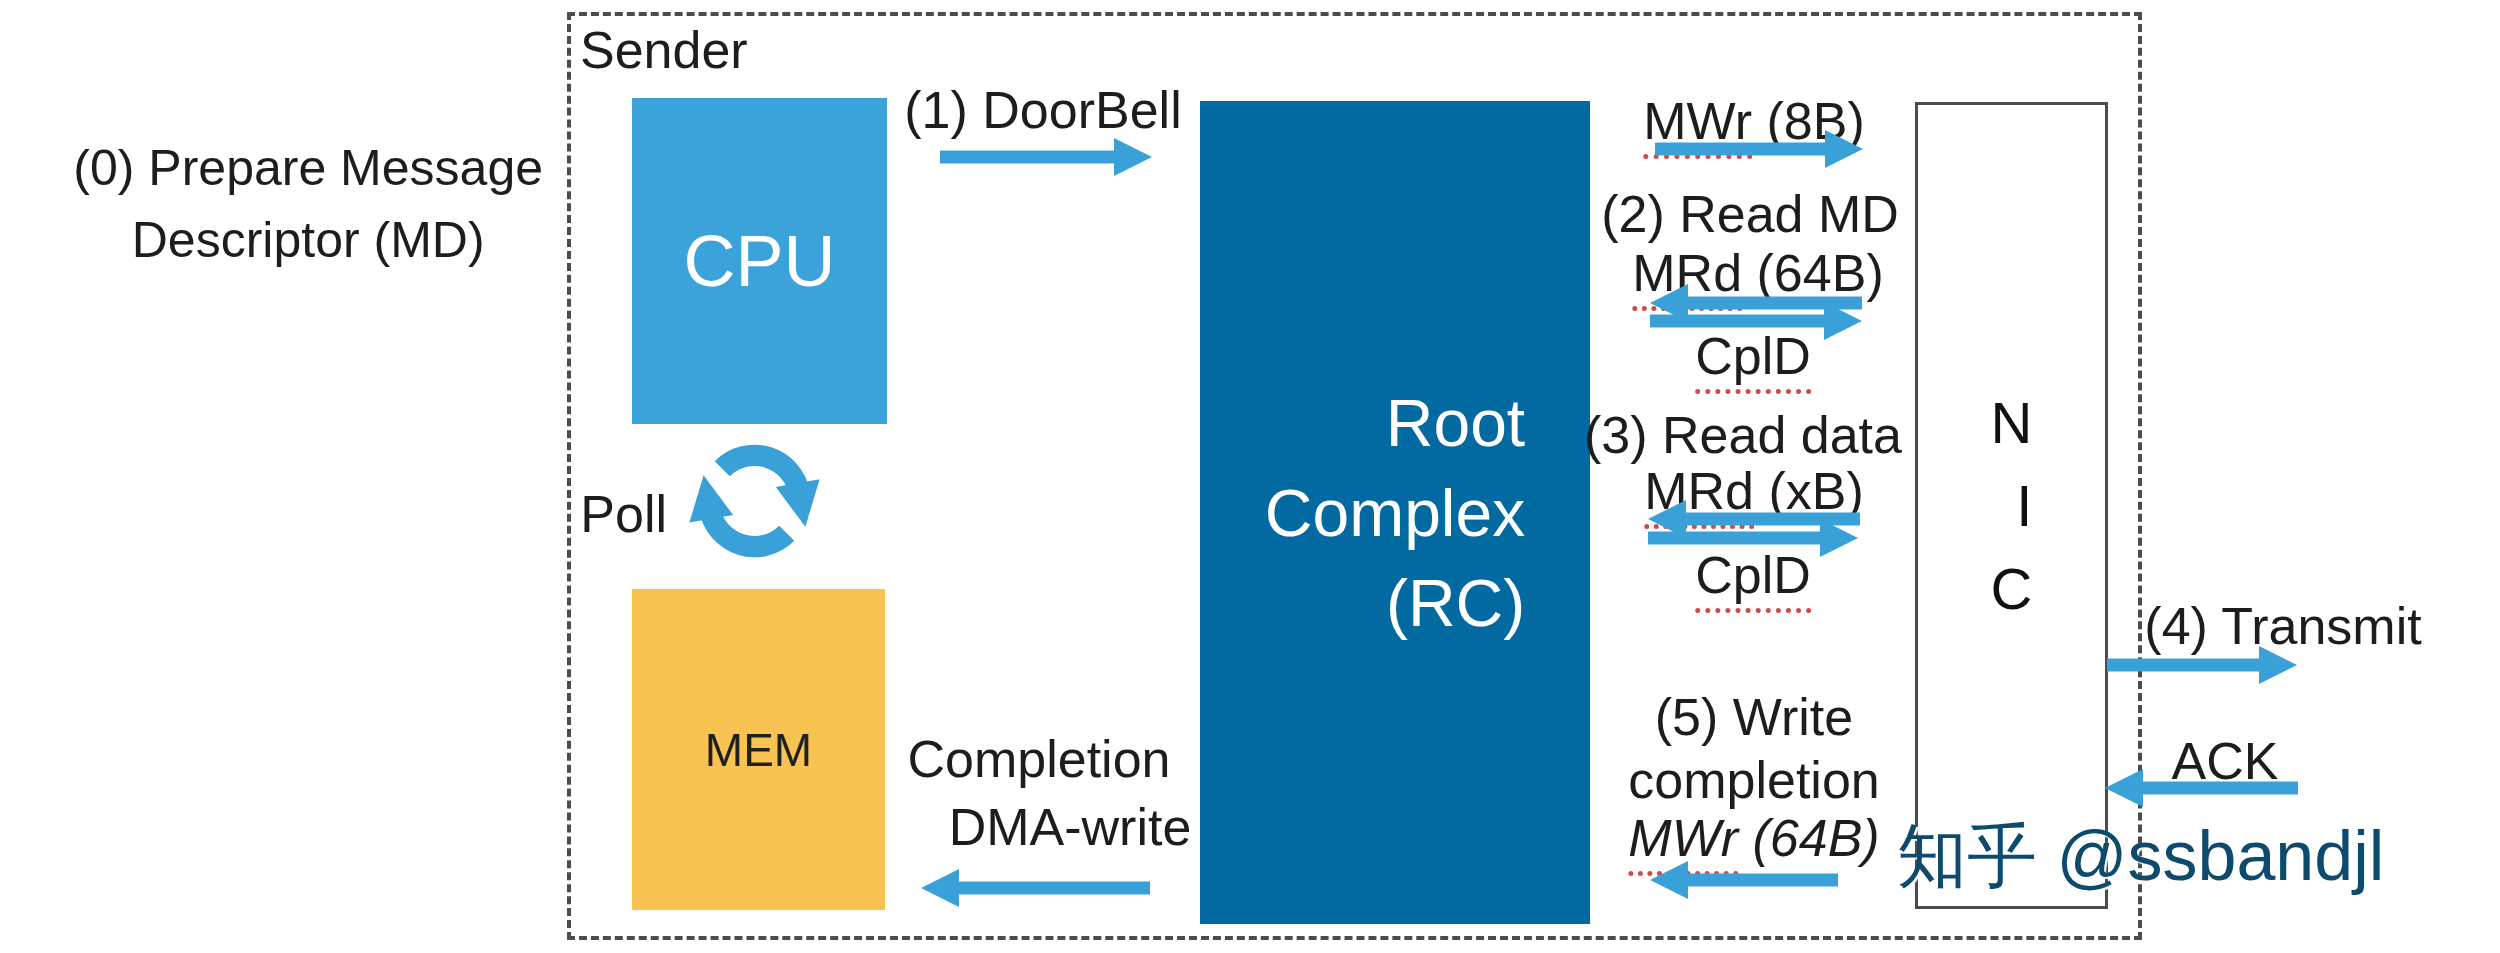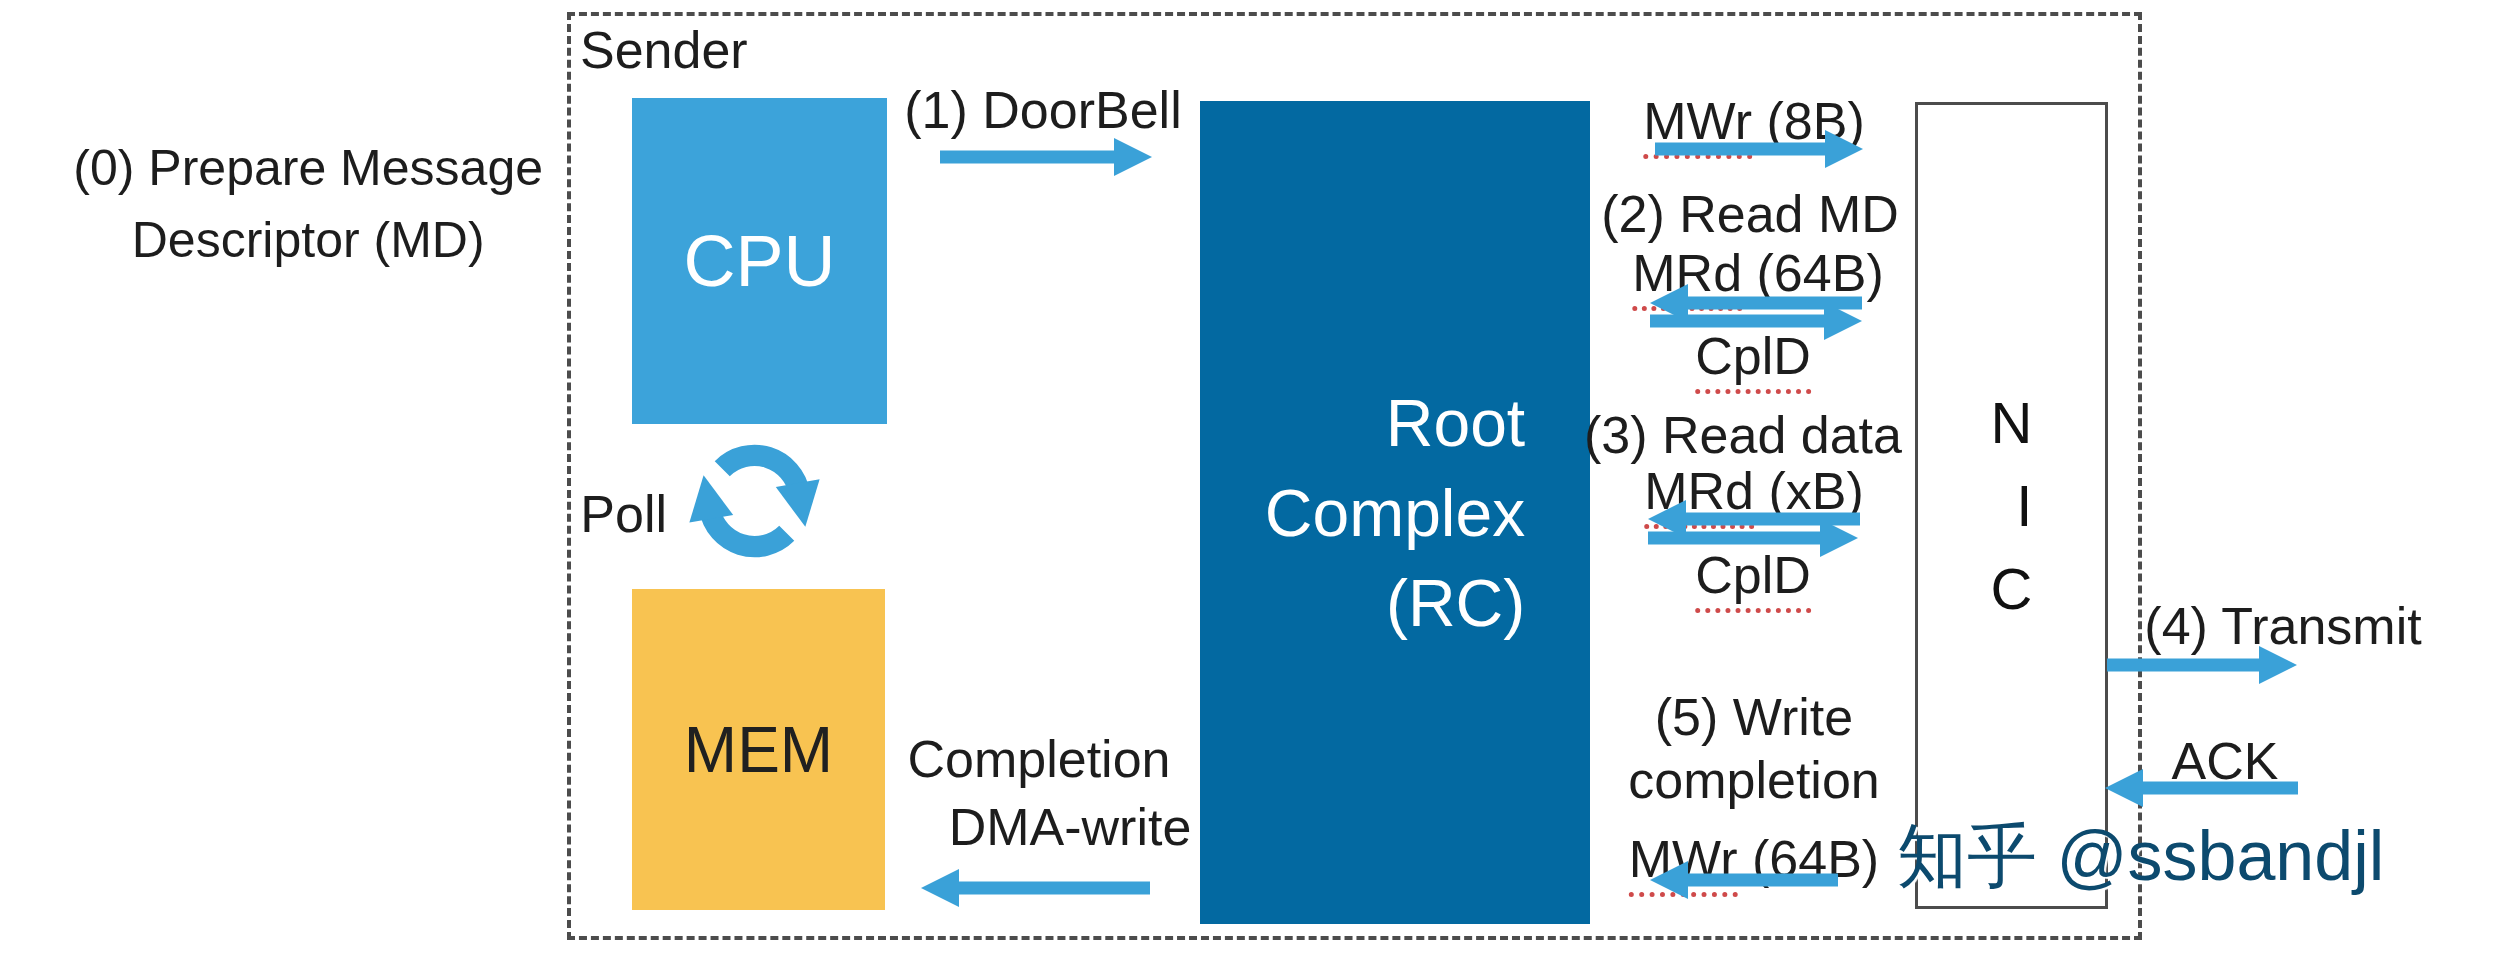--- a/index.html
+++ b/index.html
@@ -13,21 +13,21 @@
   .sender-label{position:absolute;left:580px;top:22px;font-size:52px;line-height:56px;}
   
   .note{position:absolute;right:1957px;top:132px;text-align:center;
     font-size:50px;line-height:72px;white-space:nowrap;}
   
   .box{position:absolute;display:flex;align-items:center;justify-content:center;
     box-sizing:border-box;text-align:right;}
   .box-cpu{left:632px;top:98px;width:255px;height:326px;background:#3CA3DA;
     color:#ffffff;font-size:72px;}
   .box-mem{left:632px;top:589px;width:253px;height:321px;background:#F8C351;
-    color:#202020;font-size:64px;}
+    color:#202020;font-size:46px;}
   .box-rc{left:1200px;top:101px;width:390px;height:823px;background:#0369a1;
     color:#ffffff;font-size:66px;line-height:90px;}
   .box-nic{left:1915px;top:102px;width:193px;height:807px;background:#ffffff;
     border:3px solid #4c4c4c;color:#111111;font-size:58px;line-height:83px;}
   
   .lbl{position:absolute;transform:translate(-50%,-50%);font-size:52px;
     white-space:nowrap;}
   .u{border-bottom:5px dotted #cf4a4a;padding-bottom:4px;}
   
   .arrow{position:absolute;height:38px;}
@@ -132,21 +132,21 @@
   <div class="arrow dir-right" style="left:1648px;top:519px;width:210px;">
     <div class="shaft"></div>
     <div class="head"></div>
   </div>
   <div class="lbl" style="left:1753px;top:575px;">
     <span class="u">CplD</span>
   </div>
 
   <div class="lbl" style="left:1754px;top:717px;">(5) Write</div>
   <div class="lbl" style="left:1754px;top:780px;">completion</div>
-  <div class="lbl" style="left:1754px;top:859px;">
+  <div class="lbl" style="left:1754px;top:838px;font-style:italic;">
     <span class="u">MWr</span><span> (64B)</span>
   </div>
   <div class="arrow dir-left" style="left:1650px;top:861px;width:188px;">
     <div class="shaft"></div>
     <div class="head"></div>
   </div>
 
   <div class="lbl" style="left:1039px;top:759px;">Completion</div>
   <div class="lbl" style="left:1070px;top:827px;">DMA-write</div>
   <div class="arrow dir-left" style="left:921px;top:869px;width:229px;">

